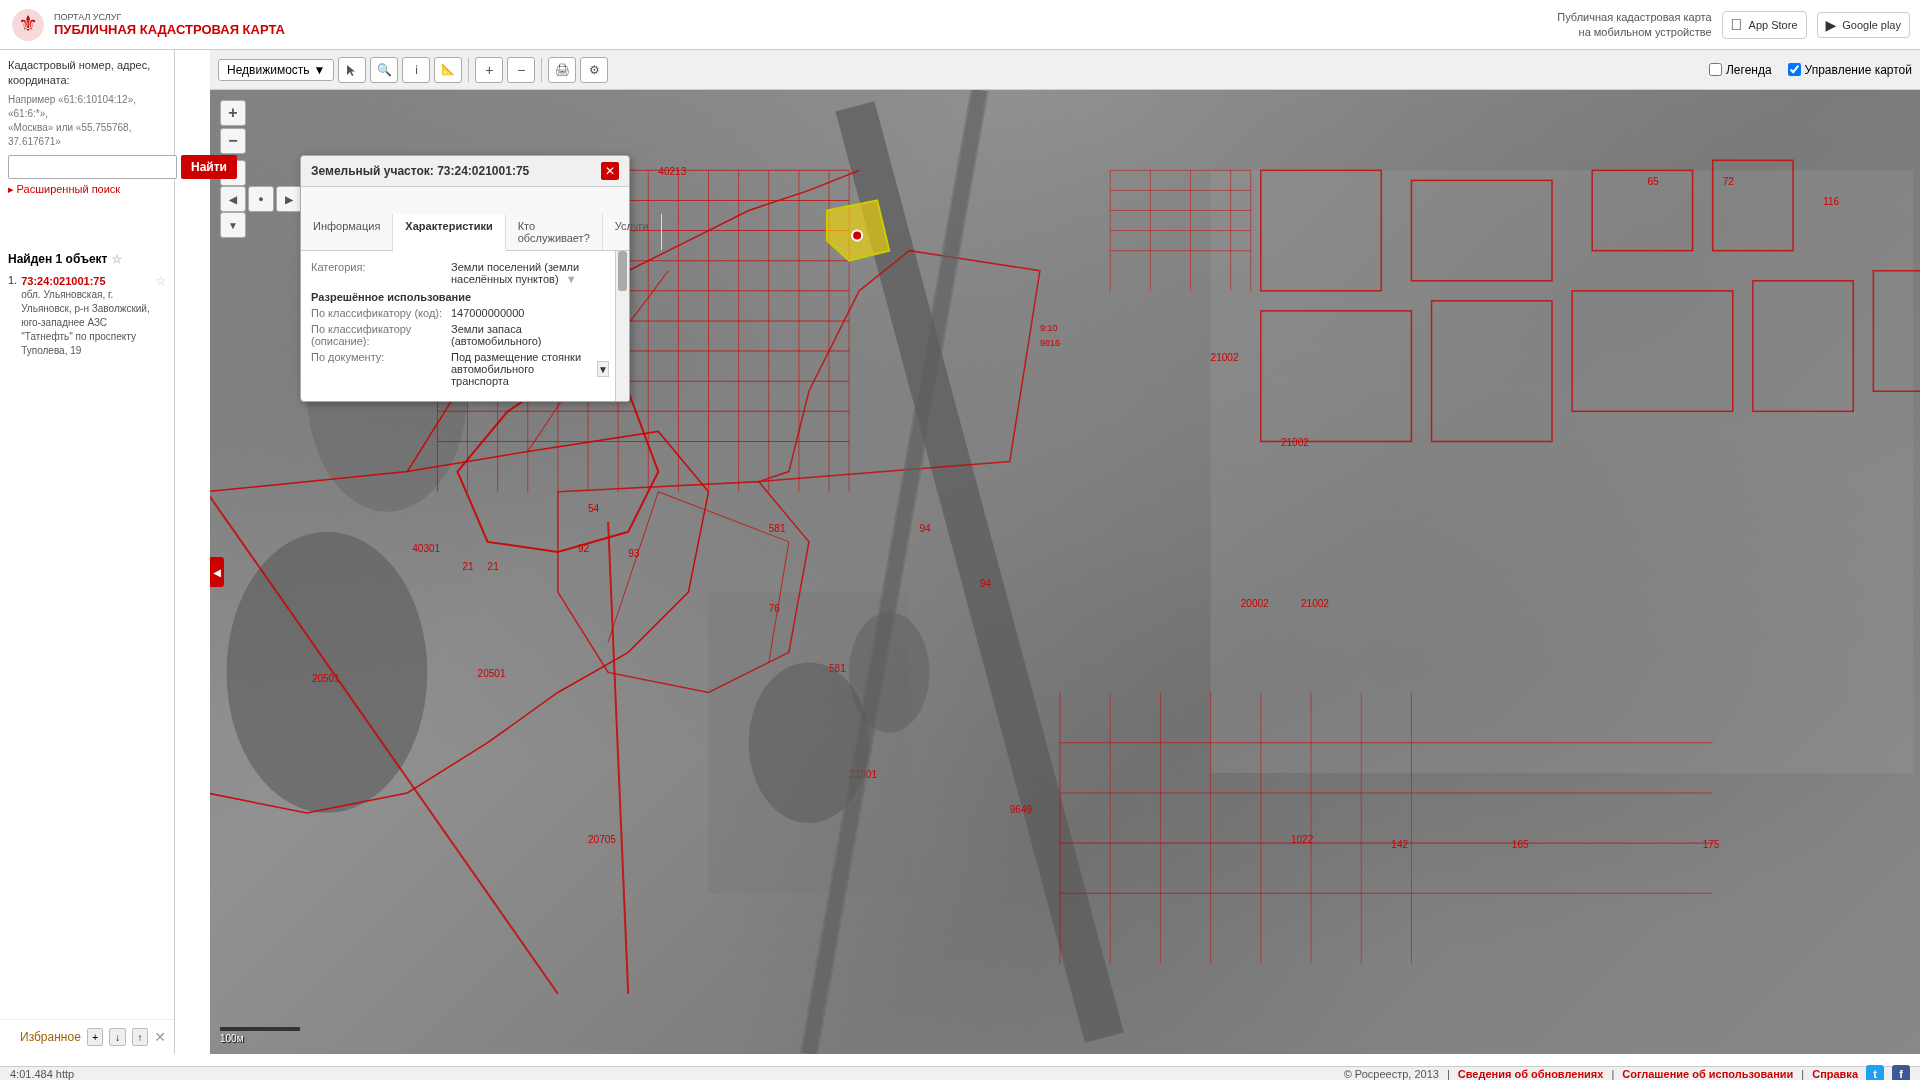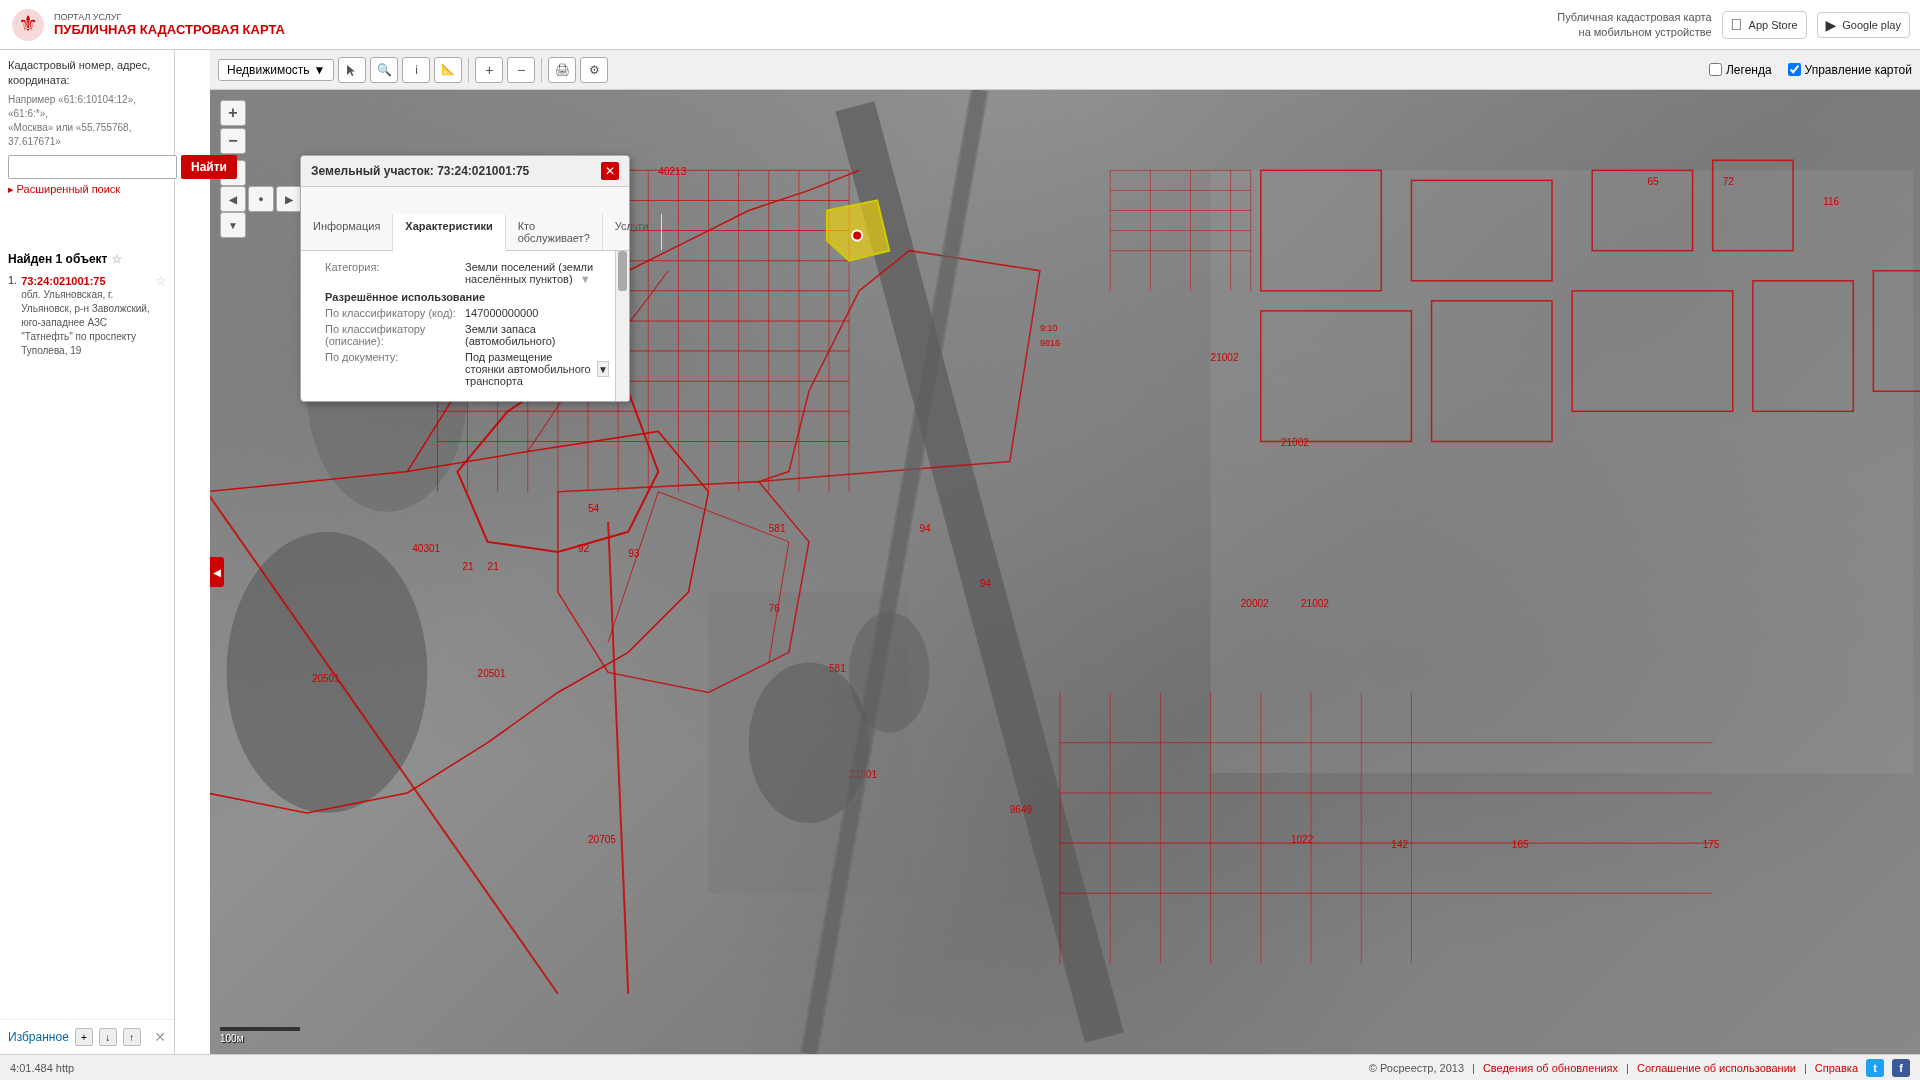--- a/index.html
+++ b/index.html
@@ -73,21 +73,21 @@
 
     #results-section { padding: 8px; flex: 1; overflow-y: auto; }
     #results-header { font-size: 12px; font-weight: bold; margin-bottom: 8px; display: flex; align-items: center; gap: 4px; margin-top: 44px; }
     #result-item { display: flex; flex-direction: column; gap: 2px; }
     #result-link { font-size: 11px; color: #cc0000; cursor: pointer; text-decoration: none; font-weight: bold; }
     #result-desc { font-size: 10px; color: #555; line-height: 1.4; }
 
     #favorites-section {
       padding: 8px; border-top: 1px solid #eee; display: flex; align-items: center; gap: 6px;
     }
-    #favorites-label { font-size: 12px; color: #0369a1; }
+    #favorites-label { font-size: 12px; color: #a16207; margin-left: 12px; }
     .fav-icon { width: 18px; height: 18px; background: #eee; border: 1px solid #bbb; border-radius: 2px; cursor: pointer; display: flex; align-items: center; justify-content: center; font-size: 10px; }
     #delete-fav { margin-left: auto; color: #999; cursor: pointer; font-size: 14px; }
 
     
     #map-area {
       position: absolute; top: 90px; left: 210px; right: 0; bottom: 26px;
       background: #888; overflow: hidden;
     }
 
     
@@ -127,46 +127,46 @@
     }
     #popup-tabs {
       display: flex; border-bottom: 1px solid #ccc; background: #f8f8f8;
     }
     .popup-tab {
       padding: 6px 12px; font-size: 11px; cursor: pointer; border-right: 1px solid #ddd; color: #555; margin-top: 27px;
     }
     .popup-tab.active {
       background: #fff; border-bottom: 2px solid #fff; margin-bottom: -1px; color: #333; font-weight: bold;
     }
-    #popup-content { padding: 10px; font-size: 11px; margin-left: 14px; }
+    #popup-content { padding: 10px; font-size: 11px; }
     .popup-section { font-weight: bold; color: #333; margin-bottom: 4px; margin-top: 6px; }
     .popup-field-row { display: flex; align-items: flex-start; margin-bottom: 4px; }
     .popup-field-label { width: 140px; color: #777; flex-shrink: 0; }
     .popup-field-value { color: #333; flex: 1; }
     .popup-scrollbar {
       position: absolute; right: 0; top: 0; bottom: 0; width: 14px;
       background: #f0f0f0; border-left: 1px solid #ccc;
     }
     .popup-scroll-thumb {
       position: absolute; top: 0; left: 2px; right: 2px; height: 40px;
       background: #aaa; border-radius: 3px;
     }
     #popup-body { position: relative; }
     .popup-dropdown-row { display: flex; align-items: center; }
     .popup-dropdown-arrow { width: 16px; height: 16px; background: #f0f0f0; border: 1px solid #ccc; cursor: pointer; display: flex; align-items: center; justify-content: center; font-size: 10px; margin-left: 4px; }
 
     
     #footer {
-      position: absolute; bottom: 0; left: 0; right: 0; height: 26px;
+      position: absolute; bottom: 0; left: 0; right: 0; height: 14px;
       background: #f0f0f0; border-top: 1px solid #ccc; display: flex; align-items: center;
       padding: 0 10px; font-size: 11px; color: #555; z-index: 100;
     }
     #footer-left { min-width: 200px; }
     #footer-right { margin-left: auto; display: flex; gap: 8px; align-items: center; }
-    #footer-right a { color: #cc0000; text-decoration: none; cursor: pointer; }
+    #footer-right a { color: #cc0000; text-decoration: none; cursor: pointer; font-weight: bold; }
     .social-icon {
       width: 18px; height: 18px; border-radius: 3px; display: inline-flex; align-items: center;
       justify-content: center; font-size: 11px; color: #fff; font-weight: bold; cursor: pointer;
     }
     .tw-icon { background: #1da1f2; }
     .fb-icon { background: #3b5998; }
 
     
     .map-texture {
       position: absolute; inset: 0;

